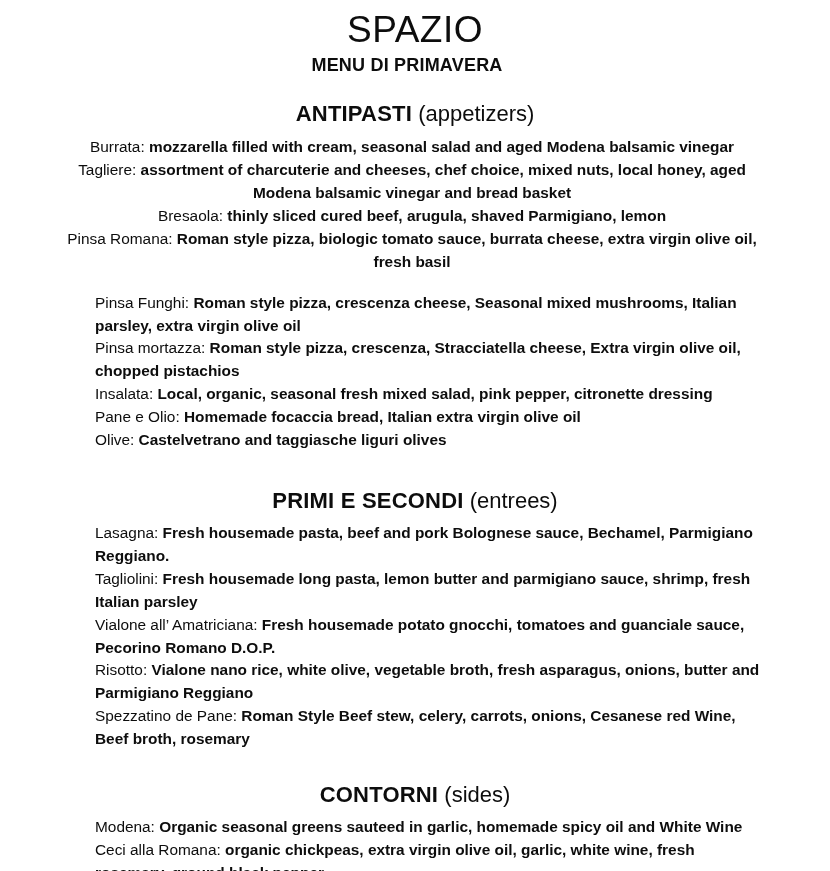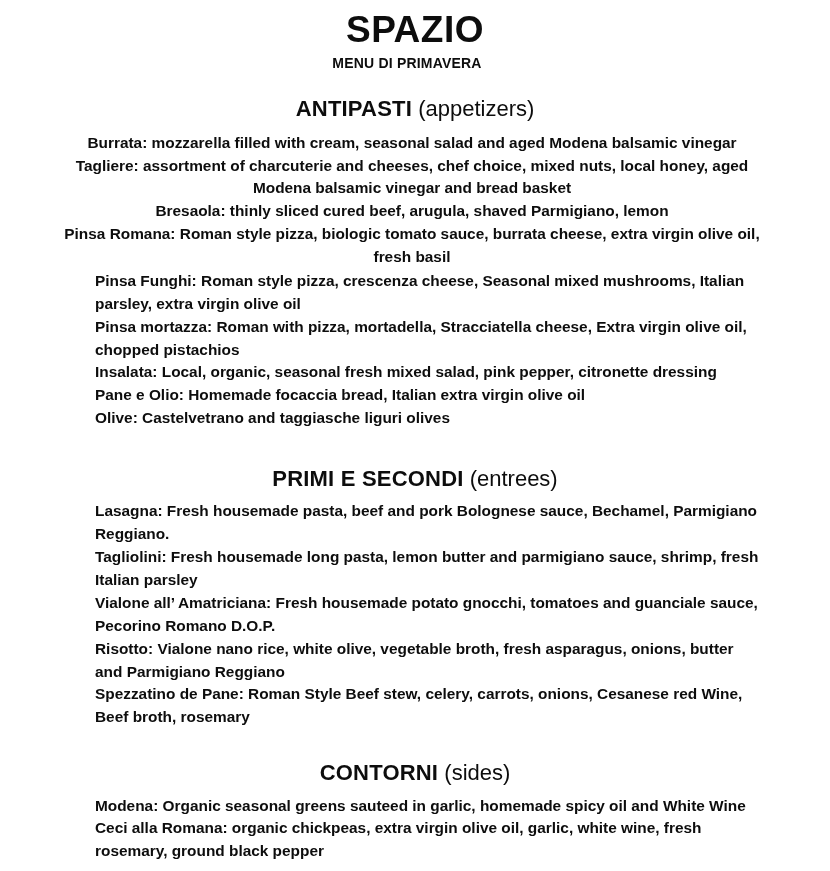--- a/index.html
+++ b/index.html
@@ -19,28 +19,28 @@
     width: 830px;
     height: 871px;
     background: #ffffff;
     box-sizing: border-box;
   }
 
   
   .restaurant-title {
     text-align: center;
     font-size: 37px;
-    font-weight: 700;
+    font-weight: 400;
     line-height: 1.12;
     letter-spacing: 0.5px;
     margin: 9px 0 0 0;
   }
   .menu-subtitle {
     text-align: center;
-    font-size: 14px;
+    font-size: 18px;
     font-weight: 700;
     letter-spacing: 0.2px;
     line-height: 1.2;
     margin: 5px 16px 0 0;
   }
 
   
   .section-heading {
     text-align: center;
     font-size: 22px;
@@ -58,21 +58,21 @@
   
   .items {
     font-size: 15.4px;
     line-height: 1.485;
   }
   .item {
     margin: 0;
     padding: 0;
   }
   .item .name {
-    font-weight: 700;
+    font-weight: 400;
   }
   .item .desc {
     font-weight: 700;
   }
 
   
   .group-centered {
     text-align: center;
     padding: 0 66px 0 60px;
   }
@@ -82,21 +82,21 @@
 
   
   .group-left {
     text-align: left;
     padding-left: 95px;
     padding-right: 68px;
   }
 
   #antipasti-heading { margin-top: 24px; }
   #antipasti-group-a { margin-top: 9px; }
-  #antipasti-group-b { margin-top: 1px; }
+  #antipasti-group-b { margin-top: 18px; }
 
   #primi-heading { margin-top: 36px; }
   #primi-items { margin-top: 8px; }
 
   #contorni-heading { margin-top: 31px; }
   #contorni-items { margin-top: 8px; }
 </style>
 </head>
 <body>
 
@@ -111,21 +111,21 @@
 
   <div class="items group-centered" id="antipasti-group-a">
       <p class="item"><span class="name">Burrata:</span><span class="desc"> mozzarella filled with cream, seasonal salad and aged Modena balsamic vinegar</span></p>
       <p class="item"><span class="name">Tagliere:</span><span class="desc"> assortment of charcuterie and cheeses, chef choice, mixed nuts, local honey, aged Modena balsamic vinegar and bread basket</span></p>
       <p class="item"><span class="name">Bresaola:</span><span class="desc"> thinly sliced cured beef, arugula, shaved Parmigiano, lemon</span></p>
       <p class="item"><span class="name">Pinsa Romana:</span><span class="desc"> Roman style pizza, biologic tomato sauce, burrata cheese, extra virgin olive oil, fresh basil</span></p>
     </div>
 
   <div class="items group-left" id="antipasti-group-b">
       <p class="item"><span class="name">Pinsa Funghi:</span><span class="desc"> Roman style pizza, crescenza cheese, Seasonal mixed mushrooms, Italian parsley, extra virgin olive oil</span></p>
-      <p class="item"><span class="name">Pinsa mortazza:</span><span class="desc"> Roman with pizza, mortadella, Stracciatella cheese, Extra virgin olive oil, chopped pistachios</span></p>
+      <p class="item"><span class="name">Pinsa mortazza:</span><span class="desc"> Roman style pizza, crescenza, Stracciatella cheese, Extra virgin olive oil, chopped pistachios</span></p>
       <p class="item"><span class="name">Insalata:</span><span class="desc"> Local, organic, seasonal fresh mixed salad, pink pepper, citronette dressing</span></p>
       <p class="item"><span class="name">Pane e Olio:</span><span class="desc"> Homemade focaccia bread, Italian extra virgin olive oil</span></p>
       <p class="item"><span class="name">Olive:</span><span class="desc"> Castelvetrano and taggiasche liguri olives</span></p>
     </div>
 
   <div class="section-heading" id="primi-heading">
     <span class="sh-main">PRIMI E SECONDI</span><span> </span><span class="sh-sub">(entrees)</span>
   </div>
 
   <div class="items group-left" id="primi-items">

